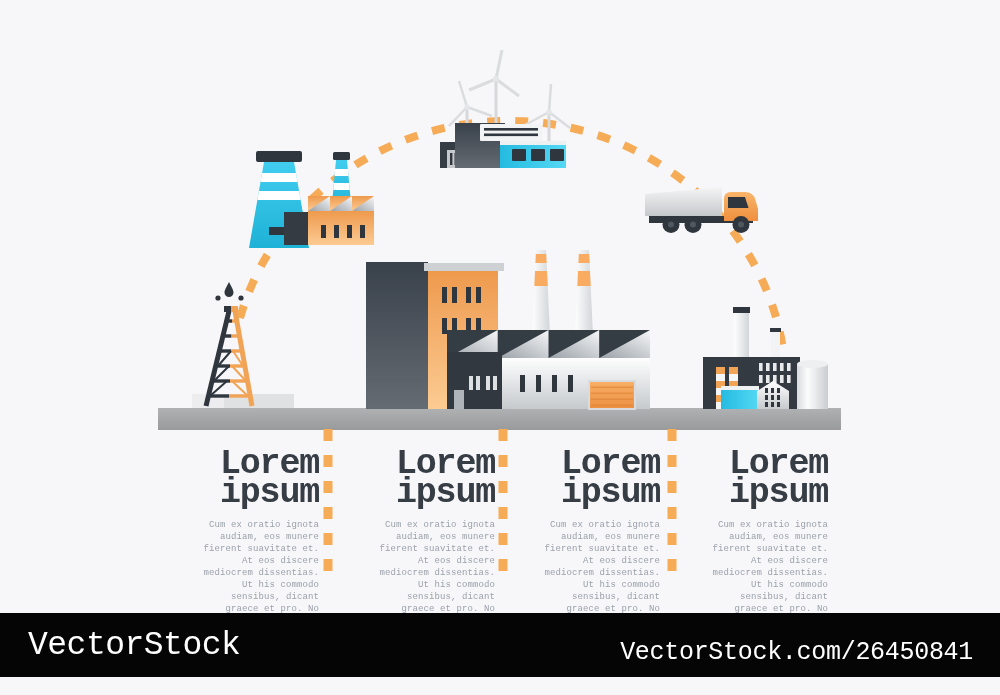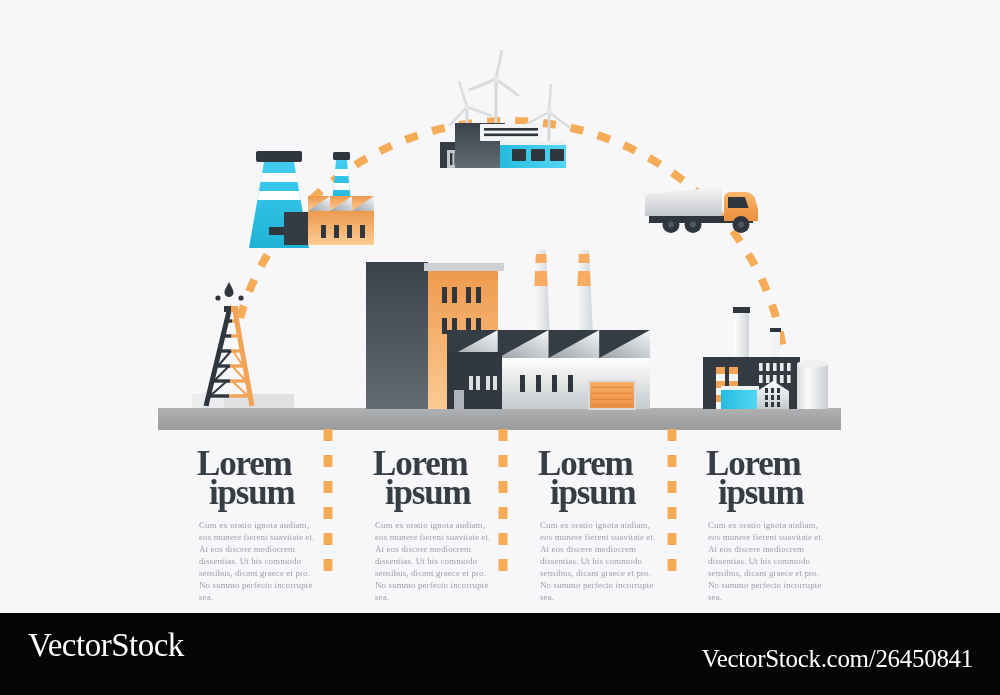--- a/index.html
+++ b/index.html
@@ -1,31 +1,31 @@
 <!DOCTYPE html>
 <html><head>
 <meta charset="utf-8">
 <style>
   html,body{margin:0;padding:0;background:#e9e9ee;}
   .canvas{
     position:relative;width:1000px;height:695px;overflow:hidden;
-    background:#F7F7FA;font-family:Liberation Serif, serif;
+    background:#F7F7FA;font-family:Liberation Mono, monospace;text-align:right;
   }
   .illustration{position:absolute;left:0;top:0;}
   .col{position:absolute;top:450px;width:122px;}
   .col .hd{margin:0;font-size:35px;font-weight:700;letter-spacing:-1.2px;
     line-height:0.82;color:#363D45;}
   .col .hd .l2{display:block;margin-left:12px;}
   .col .body{margin:13px 0 17px 2px;font-size:9px;line-height:1.33;
     color:#9BA1A9;letter-spacing:0.1px;}
-  .bottom-bar{position:absolute;left:0;top:613px;width:1000px;height:82px;
+  .bottom-bar{position:absolute;left:0;top:613px;width:1000px;height:64px;
     background:#050505;color:#FFFFFF;}
   .wm-logo{position:absolute;left:28px;top:14px;font-size:33px;
     letter-spacing:-0.5px;font-weight:500;}
-  .wm-url{position:absolute;right:27px;top:32px;font-size:25px;
+  .wm-url{position:absolute;right:27px;top:25px;font-size:25px;
     letter-spacing:-0.3px;font-weight:400;}
 </style>
 </head>
 <body>
 
 <div class="canvas">
 
   <svg class="illustration" width="1000" height="695" viewBox="0 0 1000 695">
     <defs>
       <linearGradient id="gOrange" x1="0" y1="0" x2="0" y2="1">

